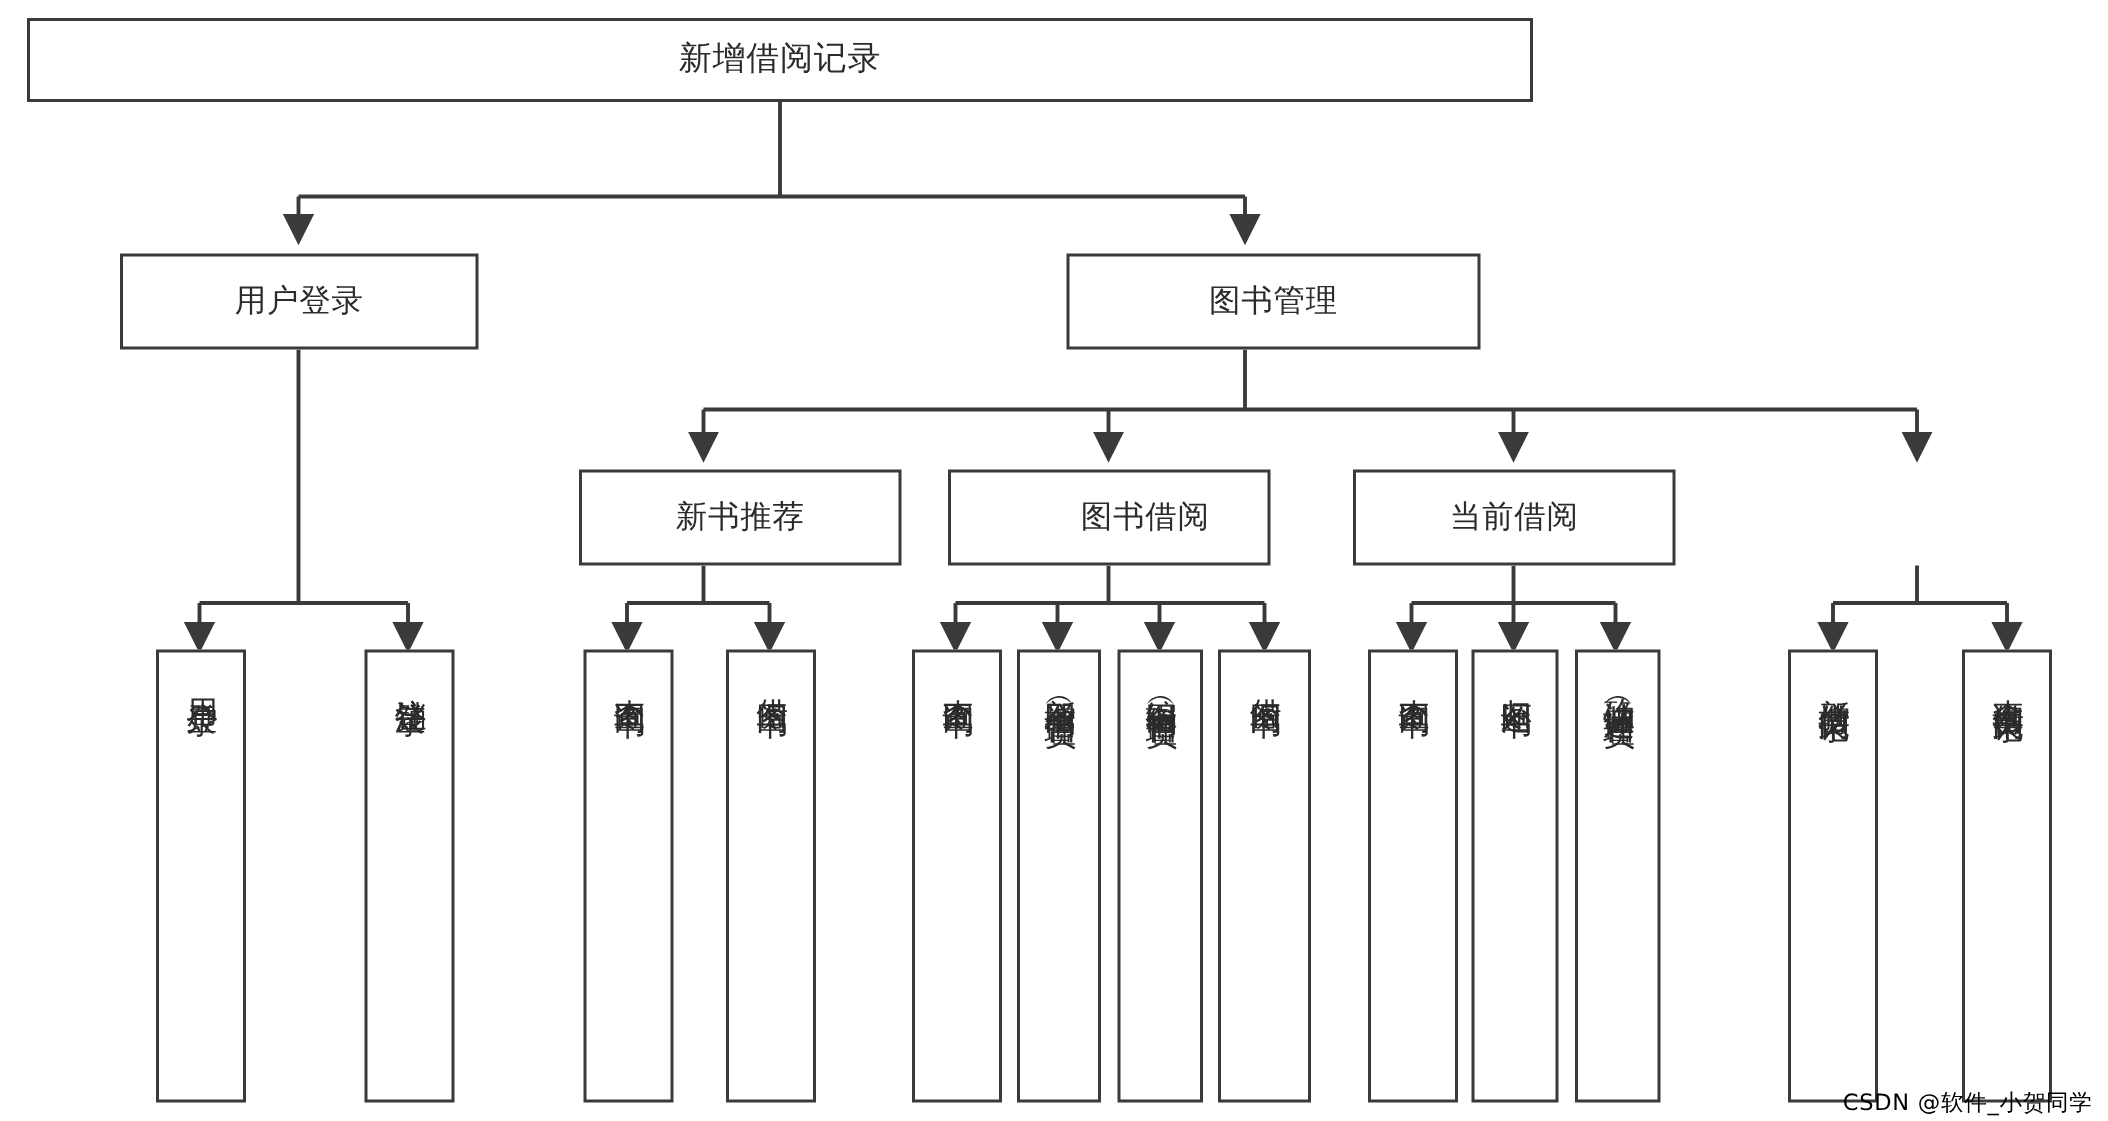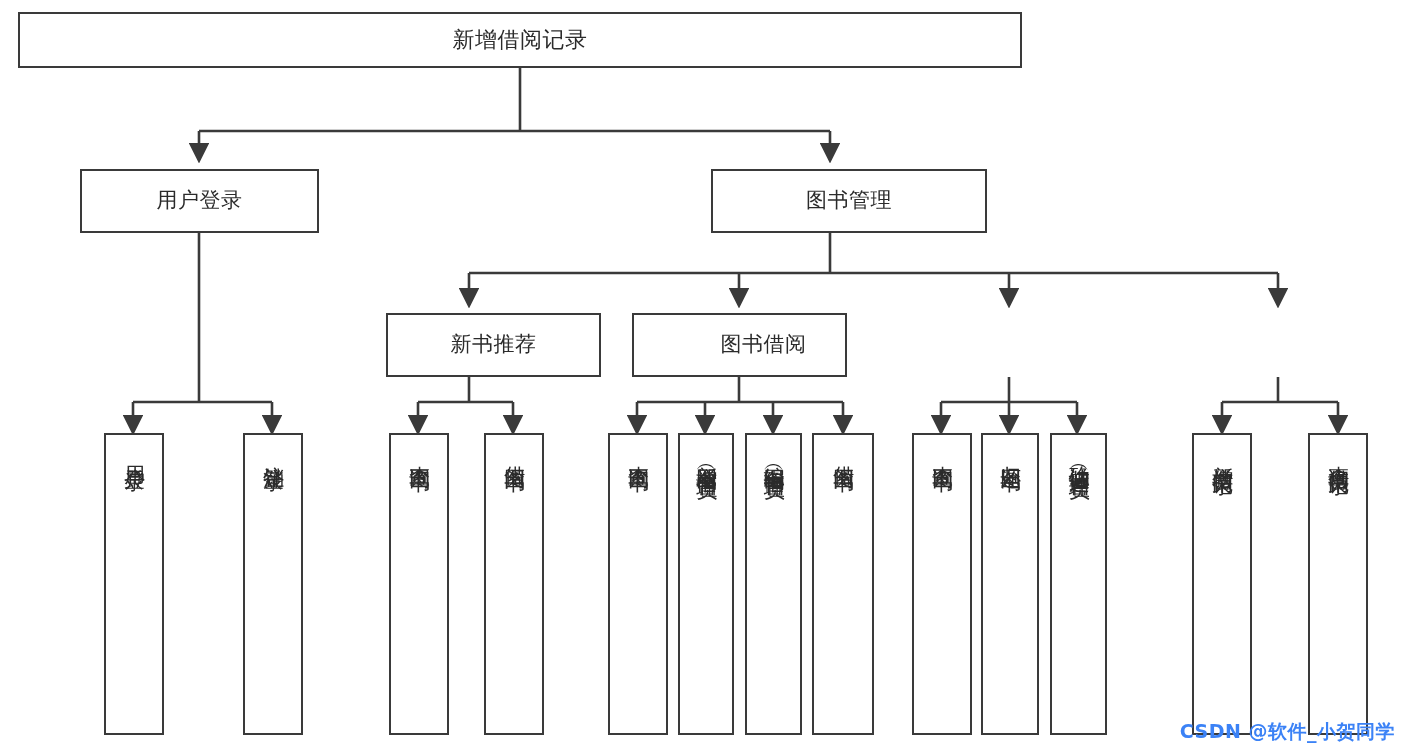--- a/index.html
+++ b/index.html
@@ -46,26 +46,25 @@
     text-orientation:upright;
     font-size:21px;
     line-height:1.22;
     letter-spacing:2px;
     white-space:nowrap;
   }
   .watermark{
     position:absolute;
     right:10px;
     bottom:2px;
-    font-size:19px;
-    color:#3b82f6;
+    font-size:15px;
+    color:#000000;
     letter-spacing:0.5px;
     z-index:3;
     white-space:nowrap;
-    font-weight:bold;
   }
 </style>
 </head>
 <body>
 
 <div id="stage">
 
   <svg id="wires" viewBox="0 0 1405 747">
     <defs>
       <marker id="arrow" viewBox="0 0 12 12" refX="10" refY="6" markerWidth="8" markerHeight="8" orient="auto-start-reverse">
@@ -126,20 +125,23 @@
   <div class="node h" style="left:711px;top:169px;width:276px;height:64px;">
     <span class="lbl">图书管理</span>
   </div>
 
   <div class="node h" style="left:342px;top:313px;width:215px;height:64px;margin-left:44px;">
     <span class="lbl">新书推荐</span>
   </div>
   <div class="node h" style="left:632px;top:313px;width:215px;height:64px;padding-left:48px;">
     <span class="lbl">图书借阅</span>
   </div>
+  <div class="node h" style="left:902px;top:313px;width:215px;height:64px;">
+    <span class="lbl">当前借阅</span>
+  </div>
 
   <div class="node v" style="left:104px;top:433px;width:60px;height:302px;">
     <span class="lbl">用户登录</span>
   </div>
   <div class="node v" style="left:243px;top:433px;width:60px;height:302px;">
     <span class="lbl">注销登录</span>
   </div>
 
   <div class="node v" style="left:389px;top:433px;width:60px;height:302px;">
     <span class="lbl">查询图书</span>

